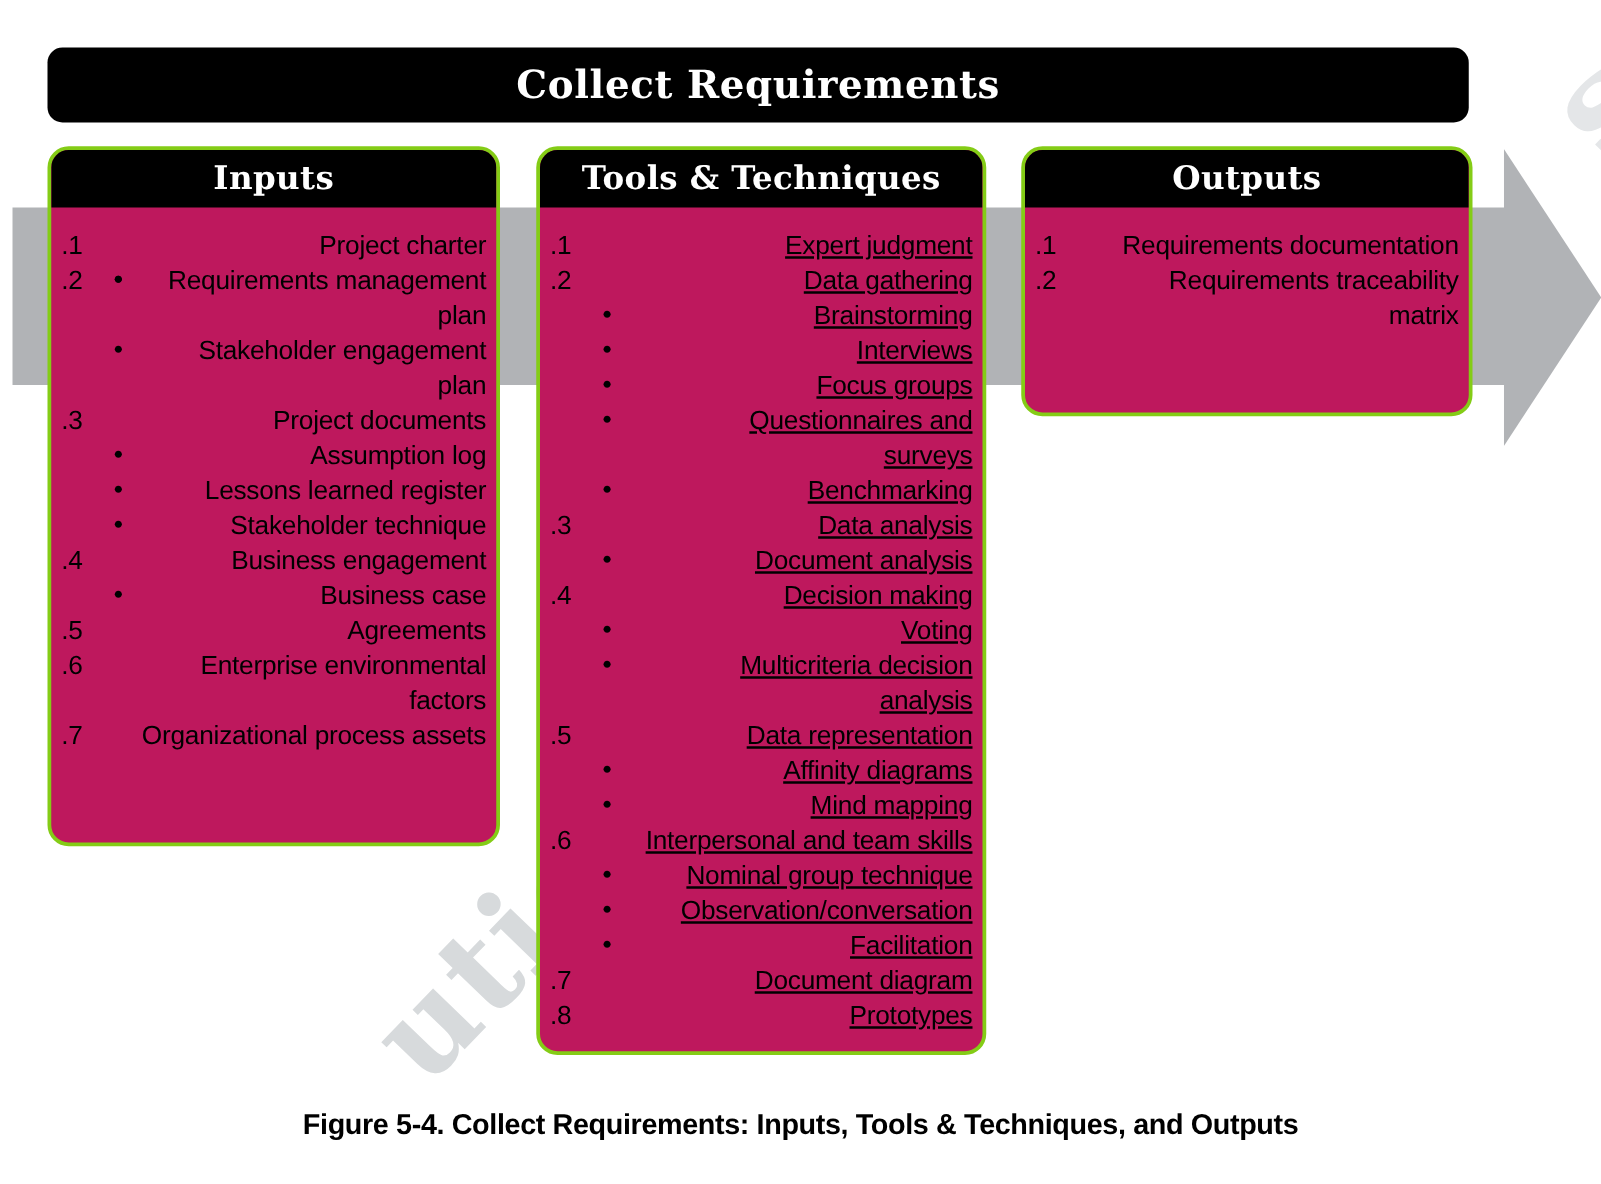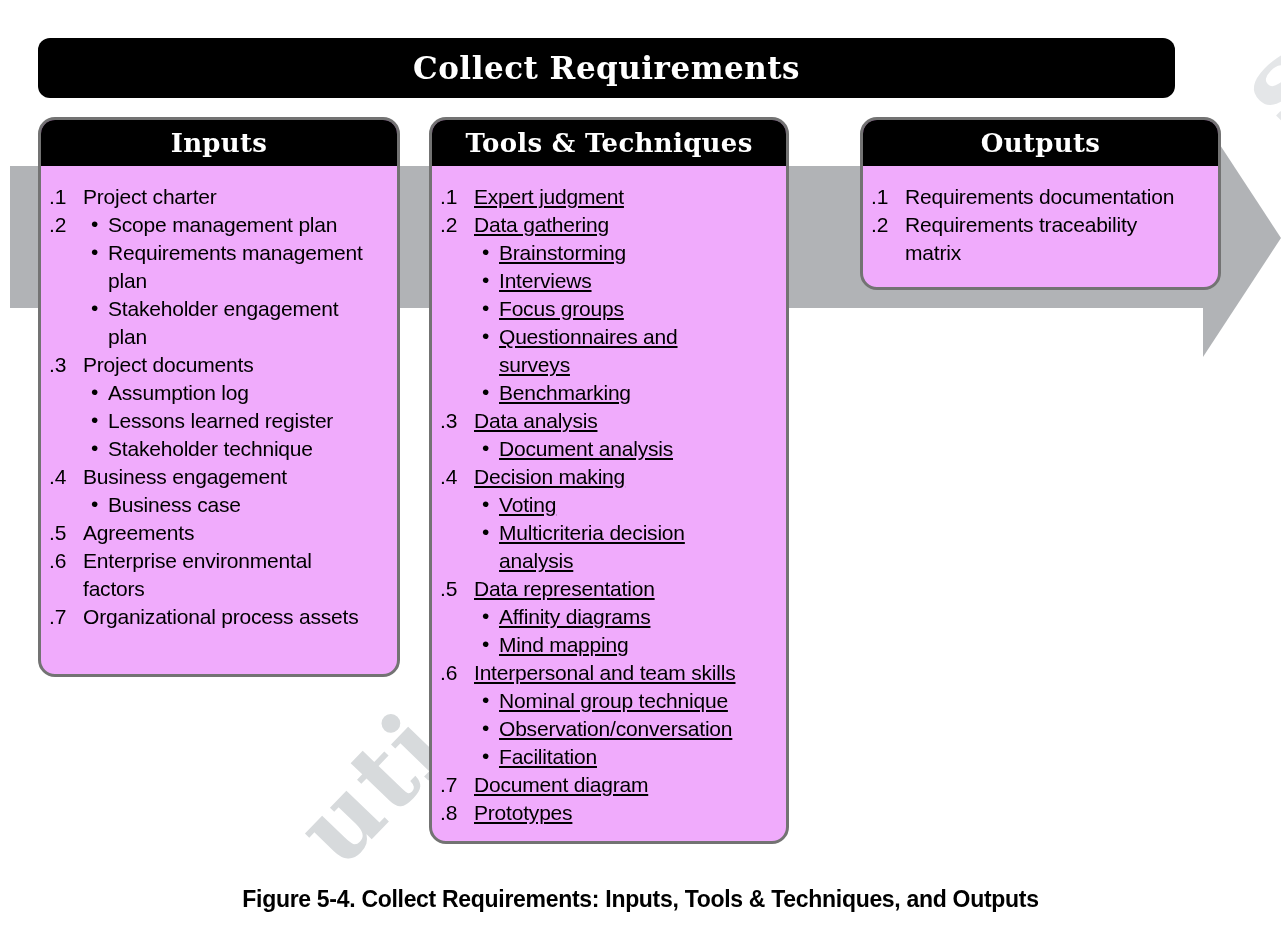--- a/index.html
+++ b/index.html
@@ -28,25 +28,25 @@
   .title-bar {
     position:absolute; left:38px; top:14px; width:1137px; height:60px; z-index:2;
     background:#000; border-radius:12px; display:flex; align-items:center; justify-content:center;margin-top:24px;
   }
   .title-bar .title-text {
     color:#fff; font-family:"DejaVu Serif", serif; font-weight:bold; font-size:31px; letter-spacing:0.5px;
   }
 
   
   .pbox {
-    position:absolute; z-index:2; background:#f0abfc; border:3px solid #737373; border-radius:17px; overflow:hidden;
+    position:absolute; z-index:2; background:#be185d; border:3px solid #84cc16; border-radius:17px; overflow:hidden;text-align:right;
   }
   .pbox-inputs  { left:38px;  top:117px; width:362px; height:560px; }
   .pbox-tools   { left:429px; top:117px; width:360px; height:727px;text-decoration:underline; }
-  .pbox-outputs { left:860px; top:117px; width:361px; height:173px; }
+  .pbox-outputs { left:817px; top:117px; width:361px; height:216px; }
   .pbox-header {
     height:46px; background:#000; display:flex; align-items:center; justify-content:center;
   }
   .pbox-header .pbox-title {
     color:#fff; font-family:"DejaVu Serif", serif; font-weight:bold; font-size:26px; letter-spacing:0.3px;
   }
   .pbox-list {
     list-style:none; padding:17px 8px 0 8px; font-size:21px; line-height:28px; letter-spacing:-0.2px;
   }
   .item { position:relative; padding-left:34px; white-space:pre-line; }
@@ -75,21 +75,21 @@
   <div class="title-bar">
     <span class="title-text">Collect Requirements</span>
   </div>
 
   <div class="pbox pbox-inputs">
     <div class="pbox-header">
       <span class="pbox-title">Inputs</span>
     </div>
     <ol class="pbox-list">
         <li class="item"><span class="num">.1</span><span class="txt">Project charter</span></li>
-        <li class="item"><span class="num">.2</span><ul class="subs"><li class="sub"><span class="blt">•</span><span class="stxt">Scope management plan</span></li><li class="sub"><span class="blt">•</span><span class="stxt">Requirements management
+        <li class="item"><span class="num">.2</span><ul class="subs"><li class="sub"><span class="blt">•</span></li><li class="sub"><span class="blt">•</span><span class="stxt">Requirements management
 plan</span></li><li class="sub"><span class="blt">•</span><span class="stxt">Stakeholder engagement
 plan</span></li></ul></li>
         <li class="item"><span class="num">.3</span><span class="txt">Project documents</span><ul class="subs"><li class="sub"><span class="blt">•</span><span class="stxt">Assumption log</span></li><li class="sub"><span class="blt">•</span><span class="stxt">Lessons learned register</span></li><li class="sub"><span class="blt">•</span><span class="stxt">Stakeholder technique</span></li></ul></li>
         <li class="item"><span class="num">.4</span><span class="txt">Business engagement</span><ul class="subs"><li class="sub"><span class="blt">•</span><span class="stxt">Business case</span></li></ul></li>
         <li class="item"><span class="num">.5</span><span class="txt">Agreements</span></li>
         <li class="item"><span class="num">.6</span><span class="txt">Enterprise environmental
 factors</span></li>
         <li class="item"><span class="num">.7</span><span class="txt">Organizational process assets</span></li>
       </ol>
   </div>

